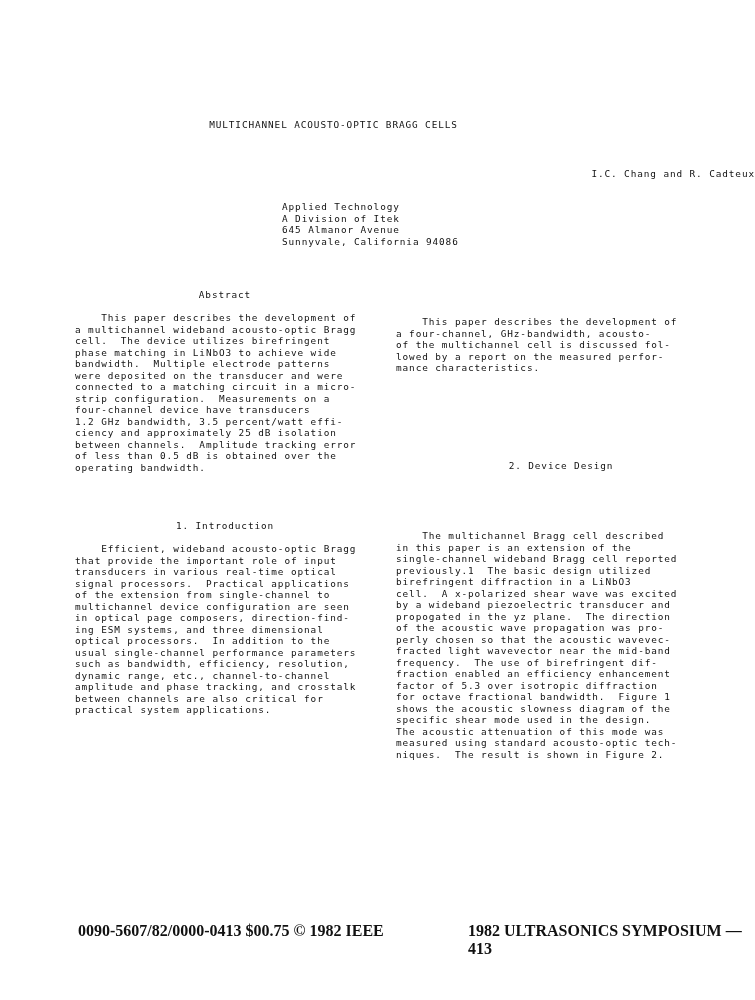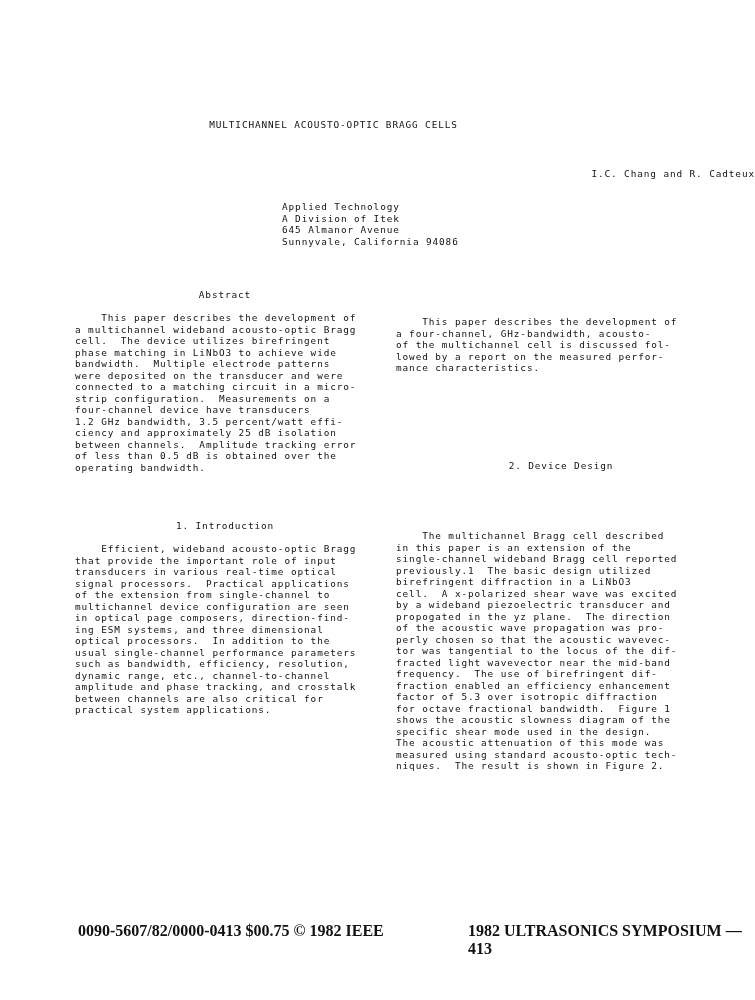--- a/index.html
+++ b/index.html
@@ -82,21 +82,20 @@
     <span class="ln">    The multichannel Bragg cell described</span>
     <span class="ln">in this paper is an extension of the</span>
     <span class="ln">single-channel wideband Bragg cell reported</span>
     <span class="ln">previously.1  The basic design utilized</span>
     <span class="ln">birefringent diffraction in a LiNbO3</span>
     <span class="ln">cell.  A x-polarized shear wave was excited</span>
     <span class="ln">by a wideband piezoelectric transducer and</span>
     <span class="ln">propogated in the yz plane.  The direction</span>
     <span class="ln">of the acoustic wave propagation was pro-</span>
     <span class="ln">perly chosen so that the acoustic wavevec-</span>
-    <span class="ln">tor was tangential to the locus of the dif-</span>
     <span class="ln">fracted light wavevector near the mid-band</span>
     <span class="ln">frequency.  The use of birefringent dif-</span>
     <span class="ln">fraction enabled an efficiency enhancement</span>
     <span class="ln">factor of 5.3 over isotropic diffraction</span>
     <span class="ln">for octave fractional bandwidth.  Figure 1</span>
     <span class="ln">shows the acoustic slowness diagram of the</span>
     <span class="ln">specific shear mode used in the design.</span>
     <span class="ln">The acoustic attenuation of this mode was</span>
     <span class="ln">measured using standard acousto-optic tech-</span>
     <span class="ln">niques.  The result is shown in Figure 2.</span>

